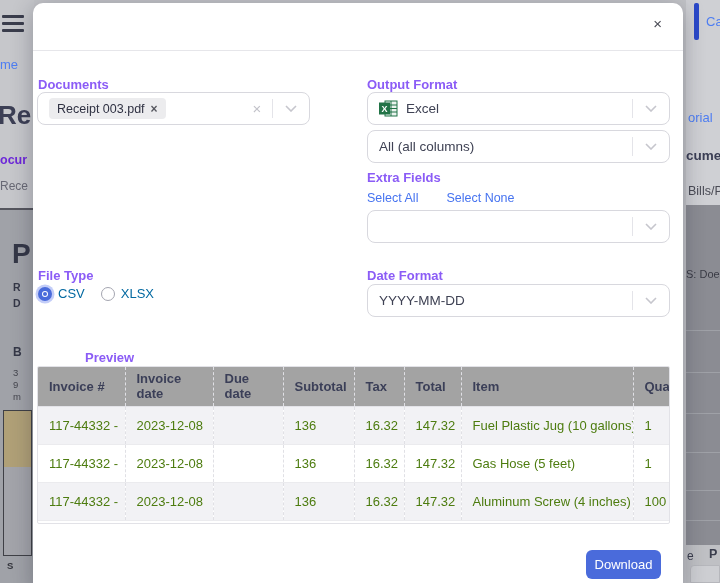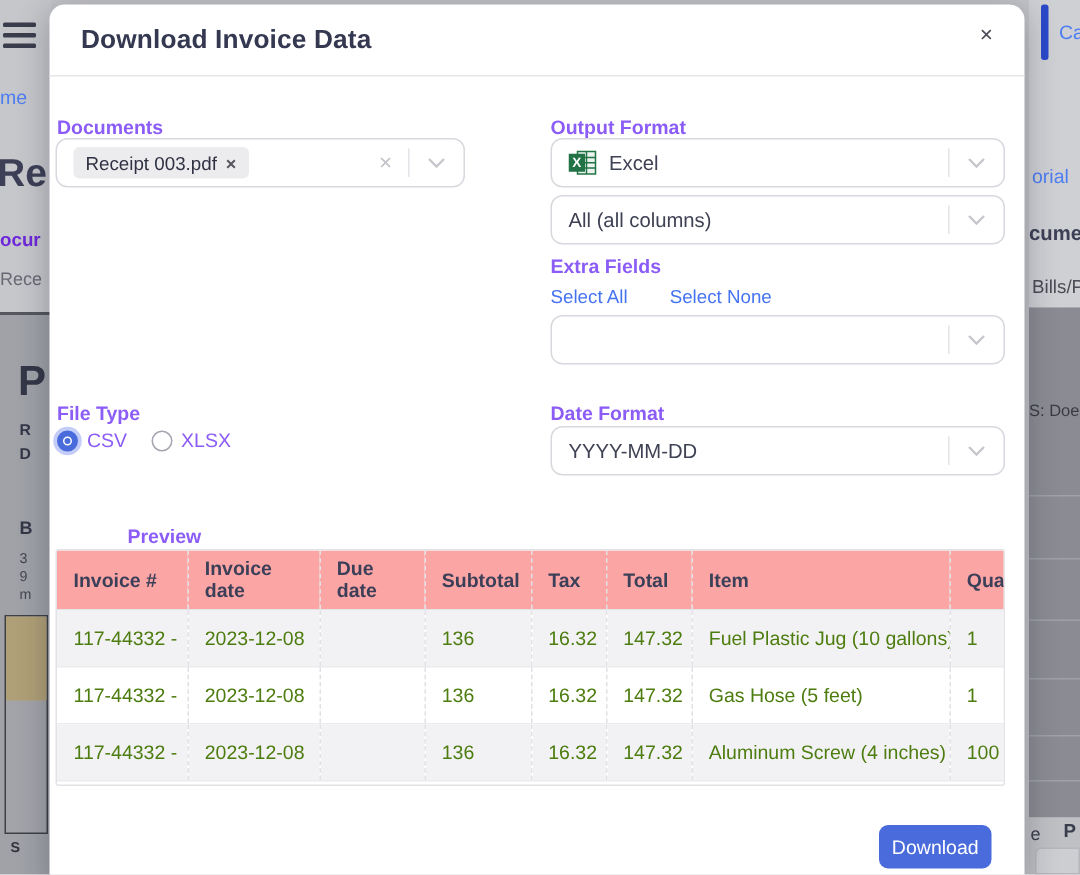--- a/index.html
+++ b/index.html
@@ -48,31 +48,31 @@
   .chev svg { stroke:#c6c6cd; }
   .tag {
     display:inline-flex; align-items:center; gap:6px;
     background:#ececee; border-radius:4px; padding:3.5px 8px;
     font-size:12.5px; color:#303243; font-weight:500;
   }
   .tag .tag-x { font-size:12px; font-weight:700; color:#56575f; cursor:pointer; }
   .links-row { position:absolute; display:flex; gap:28px; font-size:12.5px; }
   .links-row a { color:#4673f0; text-decoration:none; cursor:pointer; }
   
-  .radio-row { position:absolute; display:flex; gap:16px; align-items:flex-end; font-size:13px; color:#8b5cf6; }
+  .radio-row { position:absolute; display:flex; gap:16px; align-items:flex-end; font-size:13px; color:#0369a1; }
   .radio-opt { display:flex; align-items:center; gap:6px; cursor:pointer; }
   .rdo { width:14px; height:14px; border-radius:50%; background:#fff; border:1.5px solid #a4a5b0; position:relative; }
   .rdo.checked { border:4px solid #4a6bdb; box-shadow:0 0 0 2.5px rgba(82,112,235,.35); }
   .rdo.checked::after { content:""; position:absolute; left:1px; top:1px; width:4px; height:4px; border-radius:50%; background:#4a6bdb; }
   
   .xls { width:19px; height:17px; margin-right:8px; flex:0 0 auto; }
   
   .tbl-wrap { position:absolute; left:4px; top:363px; width:633px; height:158px; overflow:hidden; border:1px solid #e2e2e7; border-radius:2px; }
   table { border-collapse:collapse; table-layout:fixed; width:656px; font-size:13px; }
-  th { height:39px; background:#fca5a5; font-weight:700; color:#3b3f58; text-align:left; padding:0 11px; border-bottom:1px solid #e3e3e8; }
+  th { height:39px; background:#a3a3a3; font-weight:700; color:#3b3f58; text-align:left; padding:0 11px; border-bottom:1px solid #e3e3e8; }
   td { height:38px; color:#4d7c0f; padding:0 11px; border-bottom:1px solid #ebebee; overflow:hidden; white-space:nowrap; }
   th + th, td + td { border-left:1px dashed #e0e0e5; }
   tbody tr:nth-child(odd) td { background:#f2f2f5; }
   tbody tr:nth-child(even) td { background:#fff; }
   
   .btn-download {
     position:absolute; left:553px; top:547px; width:75px; height:29px;
     background:#4a6bdb; color:#fff; border:none; border-radius:6px;
     font-size:13px; font-family:inherit; cursor:pointer;
   }
@@ -119,21 +119,20 @@
 </div>
 <div class="bg-frag" style="left:686px; top:268px; font-size:11px; color:#3a3b45;">S: Doe J</div>
 <div class="bg-right-bottom"></div>
 <div class="bg-frag" style="left:687px; top:549px; font-size:12px; color:#3a3d4d;">e</div>
 <div class="bg-frag" style="left:709px; top:547px; font-size:12.5px; font-weight:700; color:#3a3d4d;">P</div>
 <div class="bg-right-box"></div>
 
 <div class="modal">
 
   <div class="modal-header">
-    <div class="modal-title">Download Invoice Data</div>
     <button class="modal-close">×</button>
   </div>
 
   <div class="field-label" style="left:5px; top:74px;">Documents</div>
   <div class="sel" style="left:4px; top:89px; width:273px;">
     <span class="tag">
       <span>Receipt 003.pdf</span>
       <span class="tag-x">×</span>
     </span>
     <span class="sel-right">

